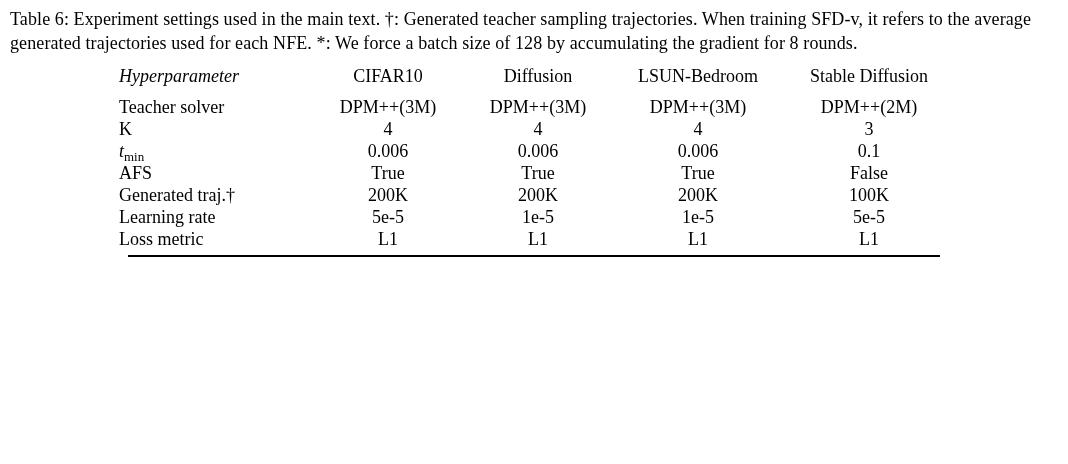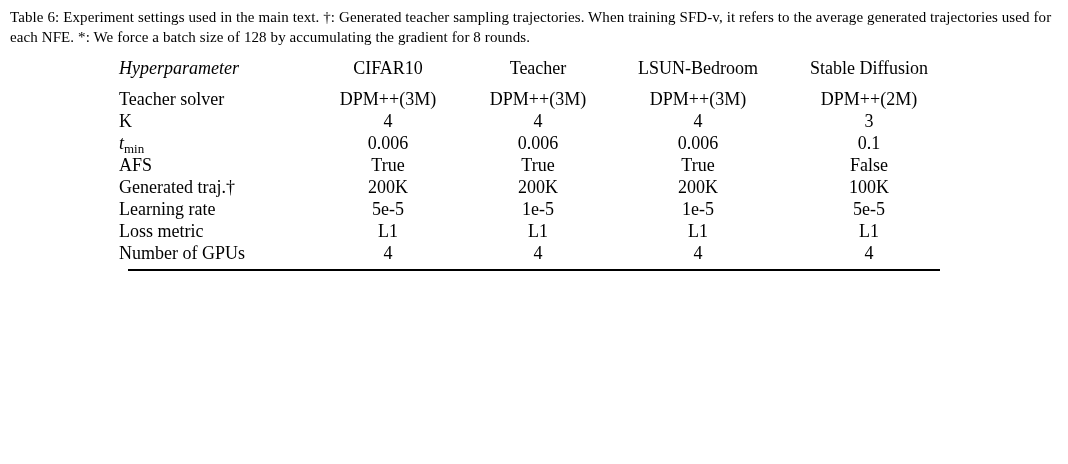--- a/index.html
+++ b/index.html
@@ -16,21 +16,21 @@
   }
   .page {
     position: relative;
     width: 1068px;
     height: 464px;
     box-sizing: border-box;
     padding: 8px 10px 0 10px;
   }
   .caption {
     font-family: "Liberation Serif", serif;
-    font-size: 15px;
+    font-size: 18px;
     line-height: 1.32;
     text-align: left;
     letter-spacing: 0.1px;
     margin: 0 0 10px 0;
   }
   .table-wrap {
     display: flex;
     justify-content: center;
   }
   table.exp {
@@ -102,21 +102,21 @@
         <col style="width:200px">
         <col style="width:150px">
         <col style="width:150px">
         <col style="width:170px">
         <col style="width:172px">
       </colgroup>
       <thead>
         <tr class="rule-top">
           <th class="col-param">Hyperparameter</th>
           <th>CIFAR10</th>
-          <th>Teacher</th>
+          <th>Diffusion</th>
           <th>LSUN-Bedroom</th>
           <th>Stable Diffusion</th>
         </tr>
       </thead>
       <tbody>
         <tr class="rule-mid">
           <td class="col-param">Teacher solver</td>
           <td>DPM++(3M)</td>
           <td>DPM++(3M)</td>
           <td>DPM++(3M)</td>
@@ -157,25 +157,18 @@
           <td>1e-5</td>
           <td>5e-5</td>
         </tr>
         <tr>
           <td class="col-param">Loss metric</td>
           <td>L1</td>
           <td>L1</td>
           <td>L1</td>
           <td>L1</td>
         </tr>
-        <tr>
-          <td class="col-param">Number of GPUs</td>
-          <td>4</td>
-          <td>4</td>
-          <td>4</td>
-          <td>4</td>
-        </tr>
       </tbody>
     </table>
   </div>
   <div class="bottom-rule"></div>
 
 </div>
 
 </body></html>

